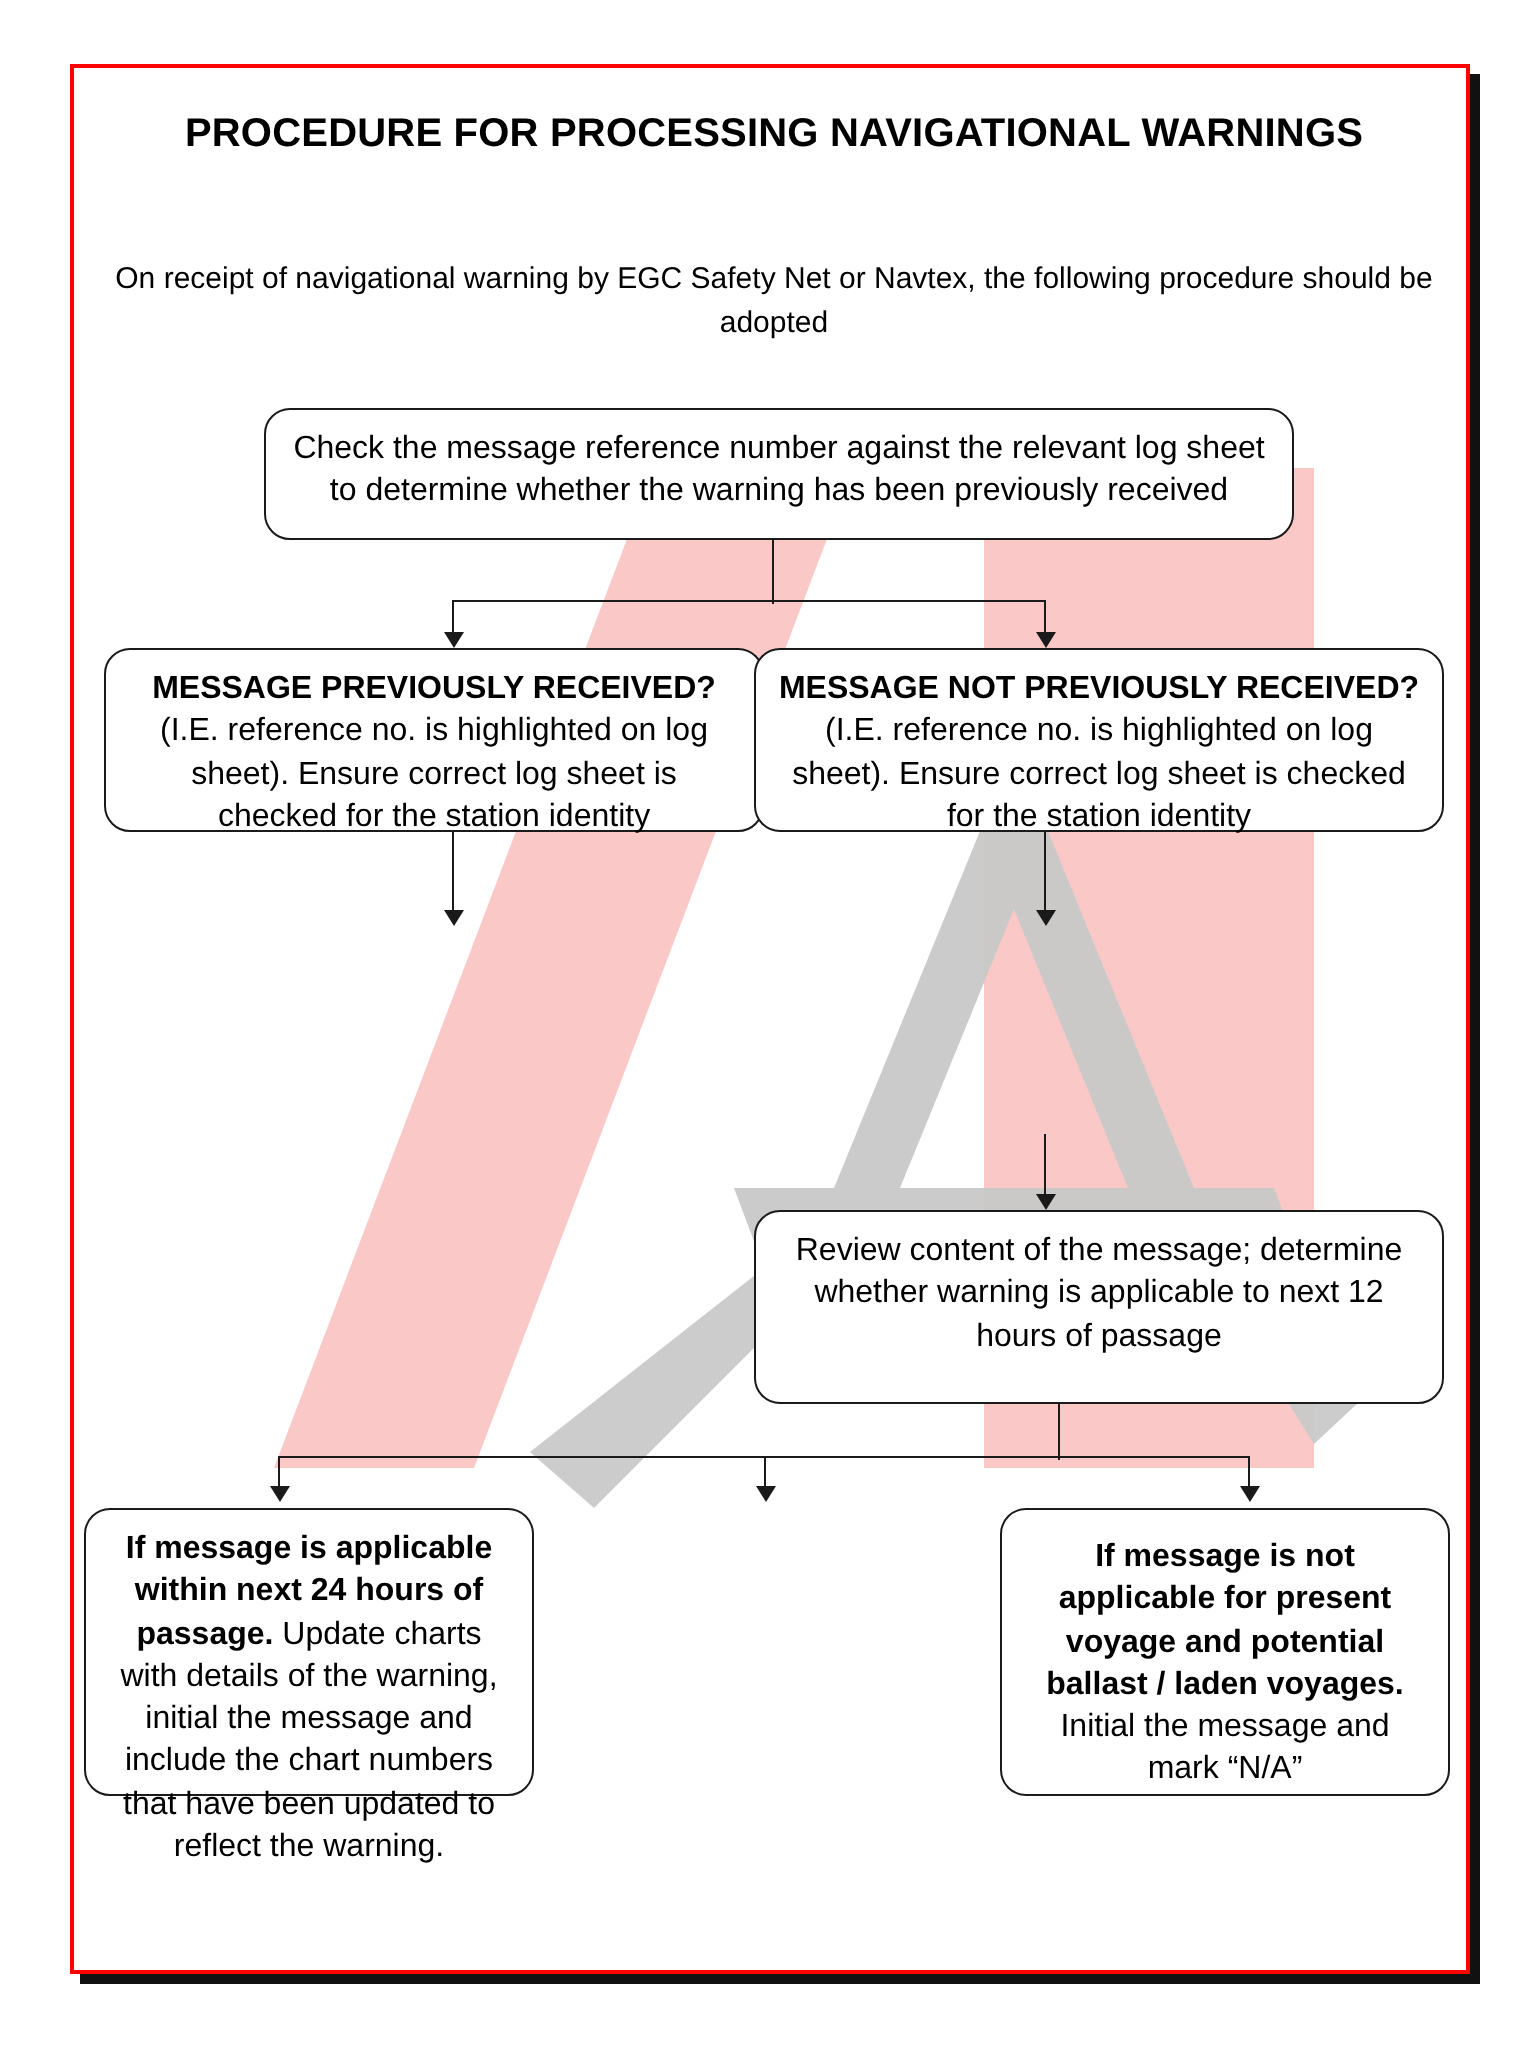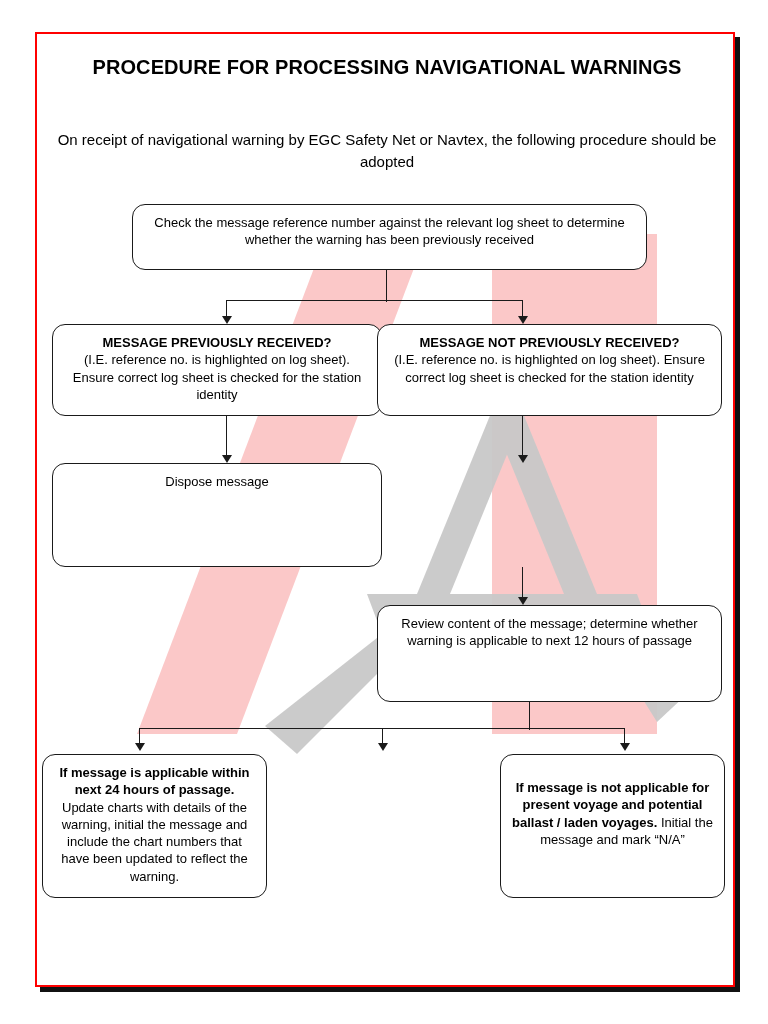--- a/index.html
+++ b/index.html
@@ -32,21 +32,21 @@
     font-size:20px;font-weight:bold;letter-spacing:0.1px;
   }
   .intro{
     position:absolute;left:20px;top:95px;width:660px;text-align:center;
     font-size:15px;line-height:1.45;
   }
 
   .node{
     position:absolute;box-sizing:border-box;
     border:1.3px solid #1a1a1a;border-radius:13px;background:#ffffff;
-    font-size:13px;line-height:1.33;text-align:center;
+    font-size:16px;line-height:1.33;text-align:center;
     padding:9px 11px 6px 11px;
   }
   .node p{margin:0;}
   .node b{font-weight:bold;}
 
   
   .ln{position:absolute;background:#1a1a1a;}
   .ln.v{width:1.4px;}
   .ln.h{height:1.4px;}
   .arrow{
@@ -105,23 +105,20 @@
       <p style="font-weight:bold;">MESSAGE NOT PREVIOUSLY RECEIVED?</p>
       <p>(I.E. reference no. is highlighted on log sheet). Ensure correct log sheet is checked for the station identity</p>
     </div>
 
     <div class="ln v" style="left:189px;top:382px;height:41px;"></div>
     <div class="arrow" style="left:185px;top:421px;"></div>
 
     <div class="ln v" style="left:485px;top:382px;height:41px;"></div>
     <div class="arrow" style="left:481px;top:421px;"></div>
 
-    <div class="node" style="left:15px;top:429px;width:330px;height:104px;">
-      <p>Dispose message</p>
-    </div>
 
 
     <div class="ln v" style="left:485px;top:533px;height:32px;"></div>
     <div class="arrow" style="left:481px;top:563px;"></div>
 
     <div class="node" style="left:340px;top:571px;width:345px;height:97px;">
       <p>Review content of the message; determine whether warning is applicable to next 12 hours of passage</p>
     </div>
 
     <div class="ln v" style="left:492px;top:668px;height:28px;"></div>
@@ -133,20 +130,20 @@
     <div class="ln v" style="left:587px;top:694px;height:17px;"></div>
     <div class="arrow" style="left:583px;top:709px;"></div>
 
     <div class="node" style="left:5px;top:720px;width:225px;height:144px;">
       <p>
         <b>If message is applicable within next 24 hours of passage.</b><span> Update charts with details of the warning, initial the message and include the chart numbers that have been updated to reflect the warning.</span>
       </p>
     </div>
 
 
-    <div class="node" style="left:463px;top:720px;width:225px;height:144px;padding-top:24px;">
+    <div class="node" style="left:463px;top:720px;width:225px;height:144px;padding-top:13px;">
       <p>
         <b>If message is not applicable for present voyage and potential ballast / laden voyages.</b><span>  Initial the message and mark “N/A”</span>
       </p>
     </div>
 
   </div>
 </div>
 
 </body></html>

